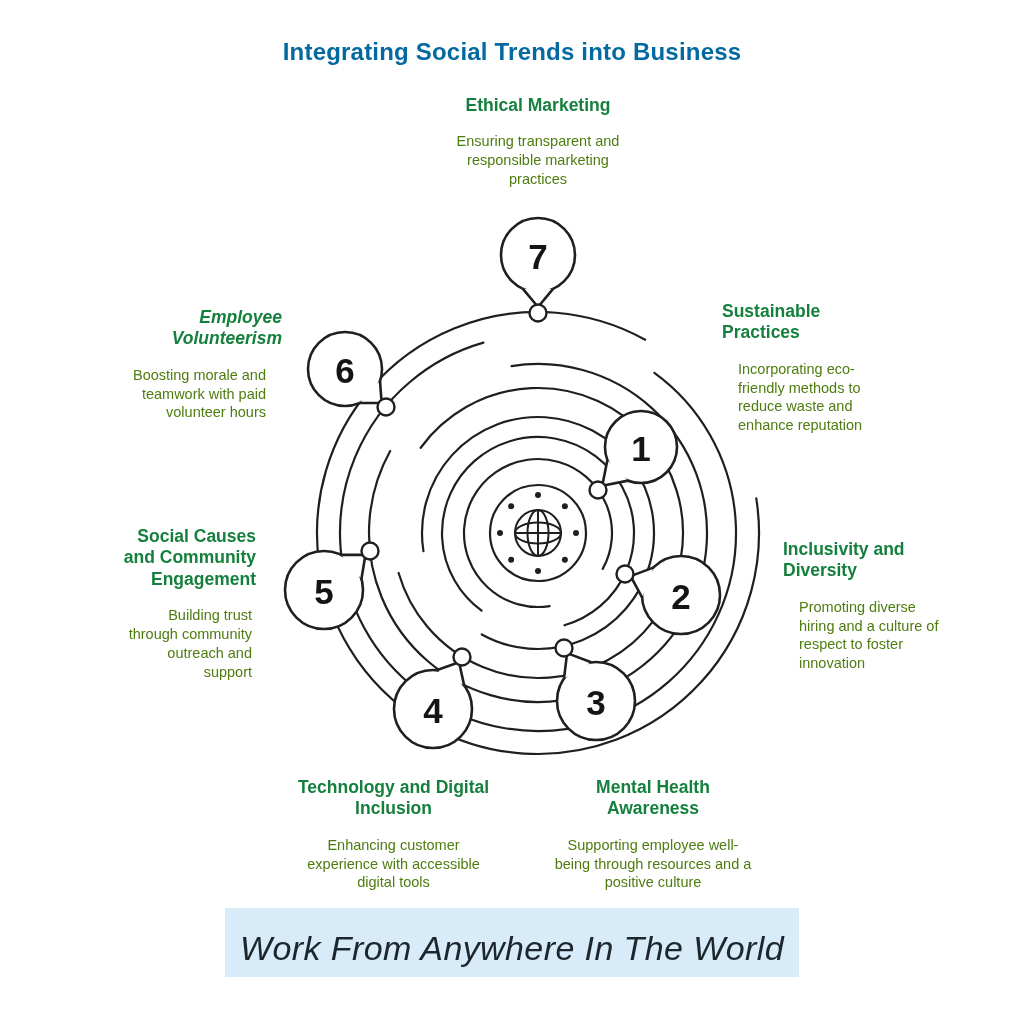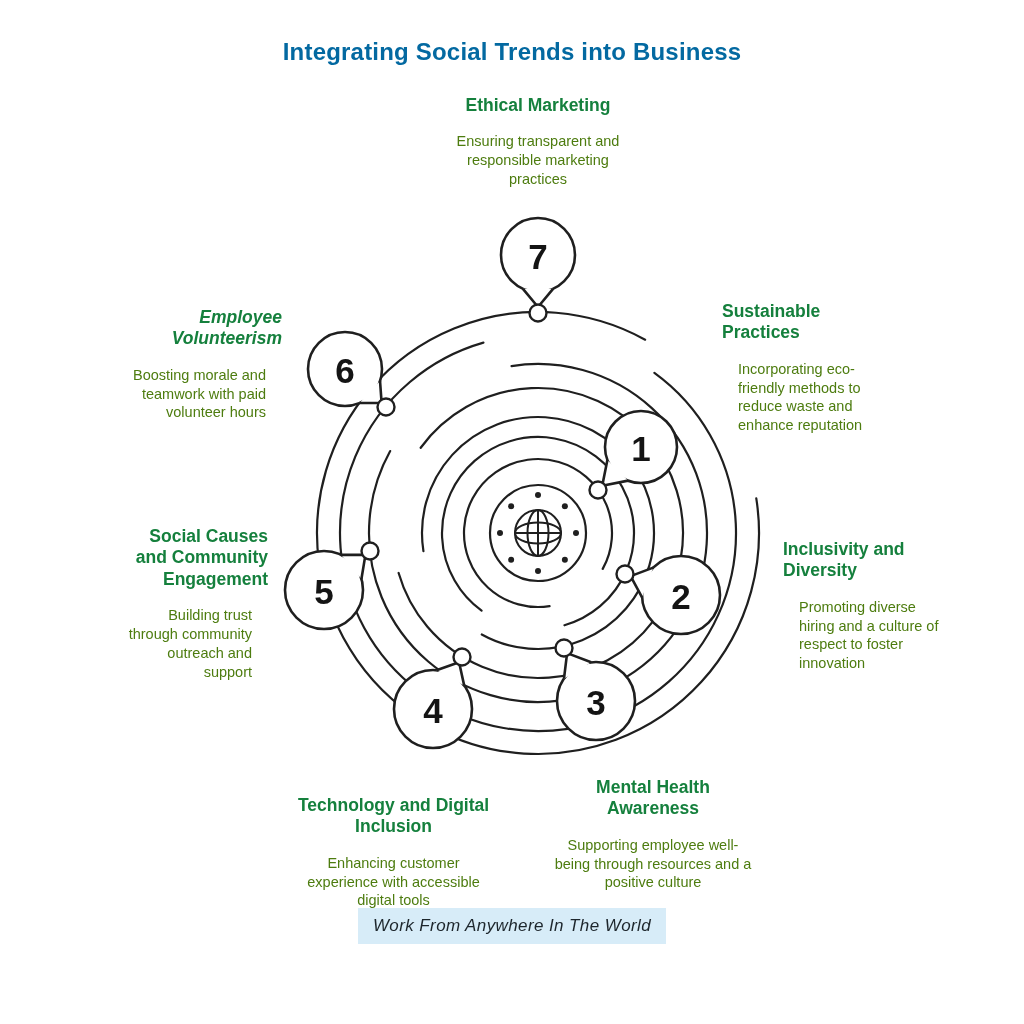--- a/index.html
+++ b/index.html
@@ -16,29 +16,29 @@
   .tb{position:absolute;}
   .tb .head{font-size:17.5px;font-weight:700;color:#15803d;line-height:1.22;margin:0 0 15px;}
   .tb .body{font-size:14.5px;color:#4d7c0f;line-height:1.3;margin:16px;}
   
   .tb-ethical{left:438px;top:95px;width:200px;text-align:center;}
   .tb-sustainable{left:722px;top:301px;width:158px;text-align:left;}
   .tb-inclusivity{left:783px;top:539px;width:185px;text-align:left;}
   .tb-mental{left:538px;top:777px;width:230px;text-align:center;}
   .tb-mental .head{max-width:175px;margin:0 auto 15px;}
   .tb-technology{left:286px;top:777px;width:215px;text-align:center;}
-  .tb-technology .head{max-width:200px;margin:18px auto 15px;}
+  .tb-technology .head{max-width:200px;margin:0 auto 15px;}
   .tb-social{left:103px;top:526px;width:165px;text-align:right;}
-  .tb-social .head{max-width:140px;margin:0 0 15px auto;}
+  .tb-social .head{max-width:140px;margin:0 12px 15px auto;}
   .tb-employee{left:112px;top:307px;width:170px;text-align:right;}
   .tb-employee .head{max-width:135px;margin:0 0 15px auto;font-style:italic;}
   .banner{position:absolute;top:908px;left:0;width:100%;text-align:center;}
   .banner span{
     display:inline-block;background:#d7ecf8;color:#1d262c;
-    font-style:italic;font-size:17px;line-height:1.2;padding:8px 15px 8px;letter-spacing:.4px;
+    font-style:italic;font-size:34px;line-height:1.2;padding:20px 15px 8px;letter-spacing:.4px;
   }
 </style>
 </head>
 <body>
 
 <div class="stage">
 
   <svg id="spiral-svg" width="1024" height="1024" viewBox="0 0 1024 1024">
       <path d="M 549.5761504129771 606.0889372040402 A 74 74 0 1 1 602.7218583283153 568.875911898229" fill="none" stroke="#1f1f1f" stroke-width="2.2" stroke-linecap="round"></path>
       <path d="M 481.57261577992256 610.665631459995 A 96 96 0 1 1 564.4611861584319 625.2811228100786" fill="none" stroke="#1f1f1f" stroke-width="2.2" stroke-linecap="round"></path>

